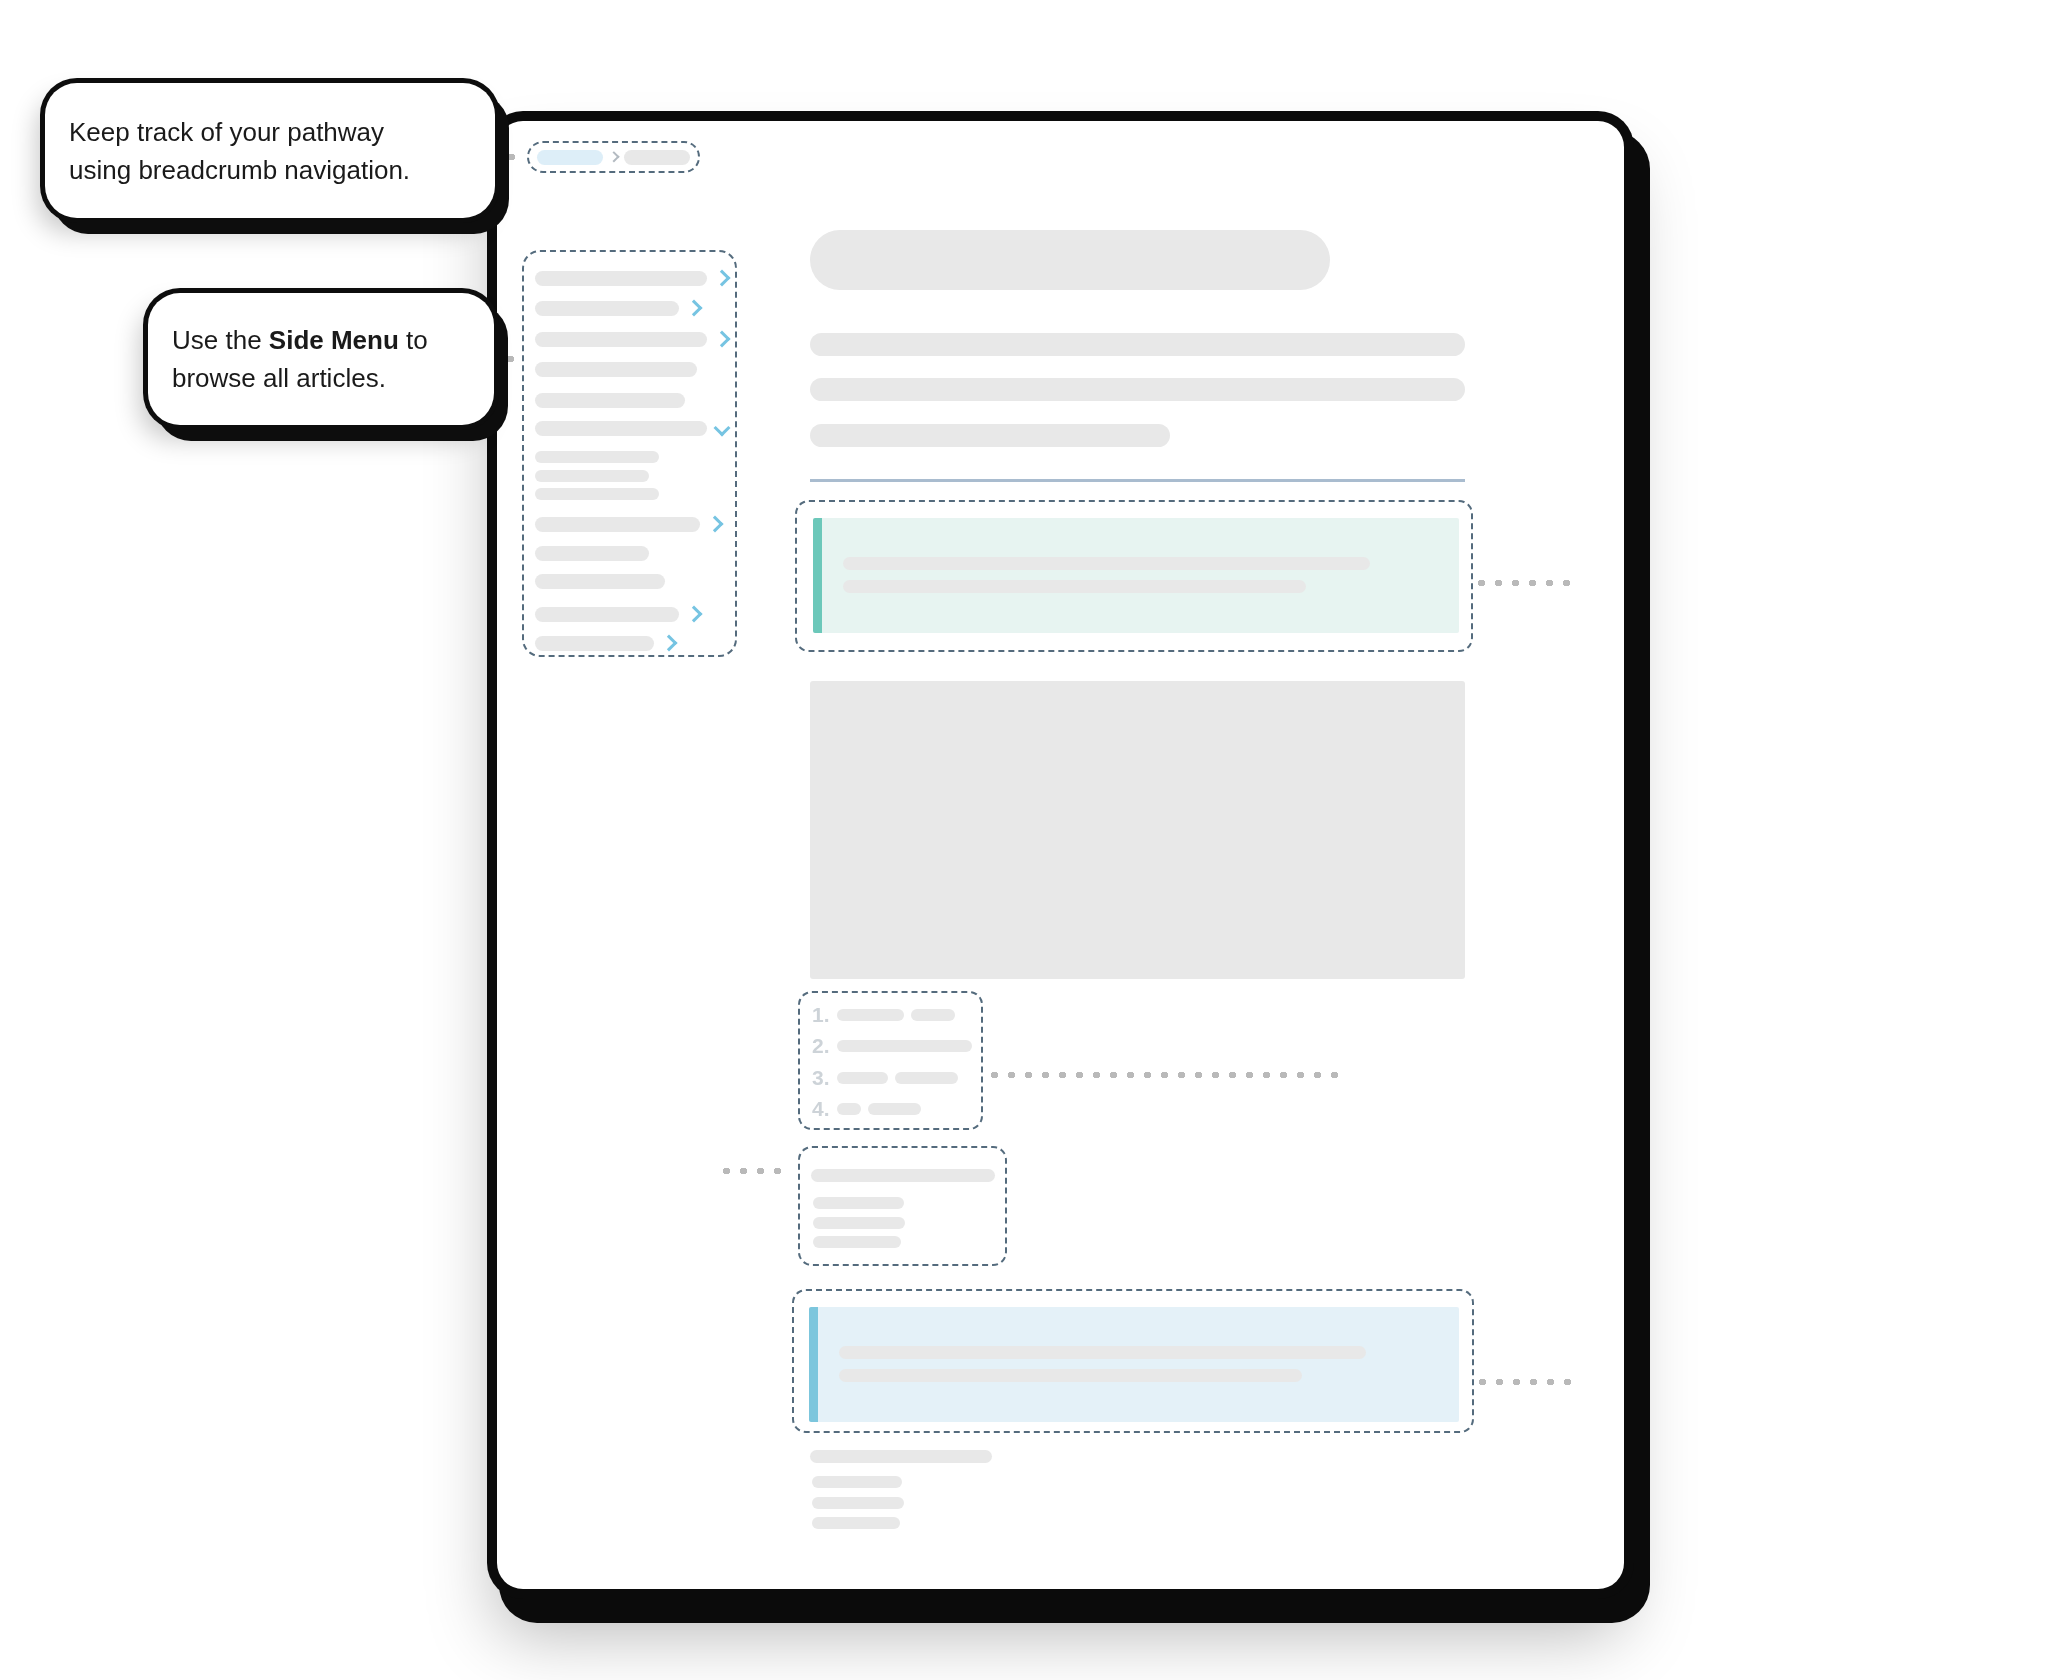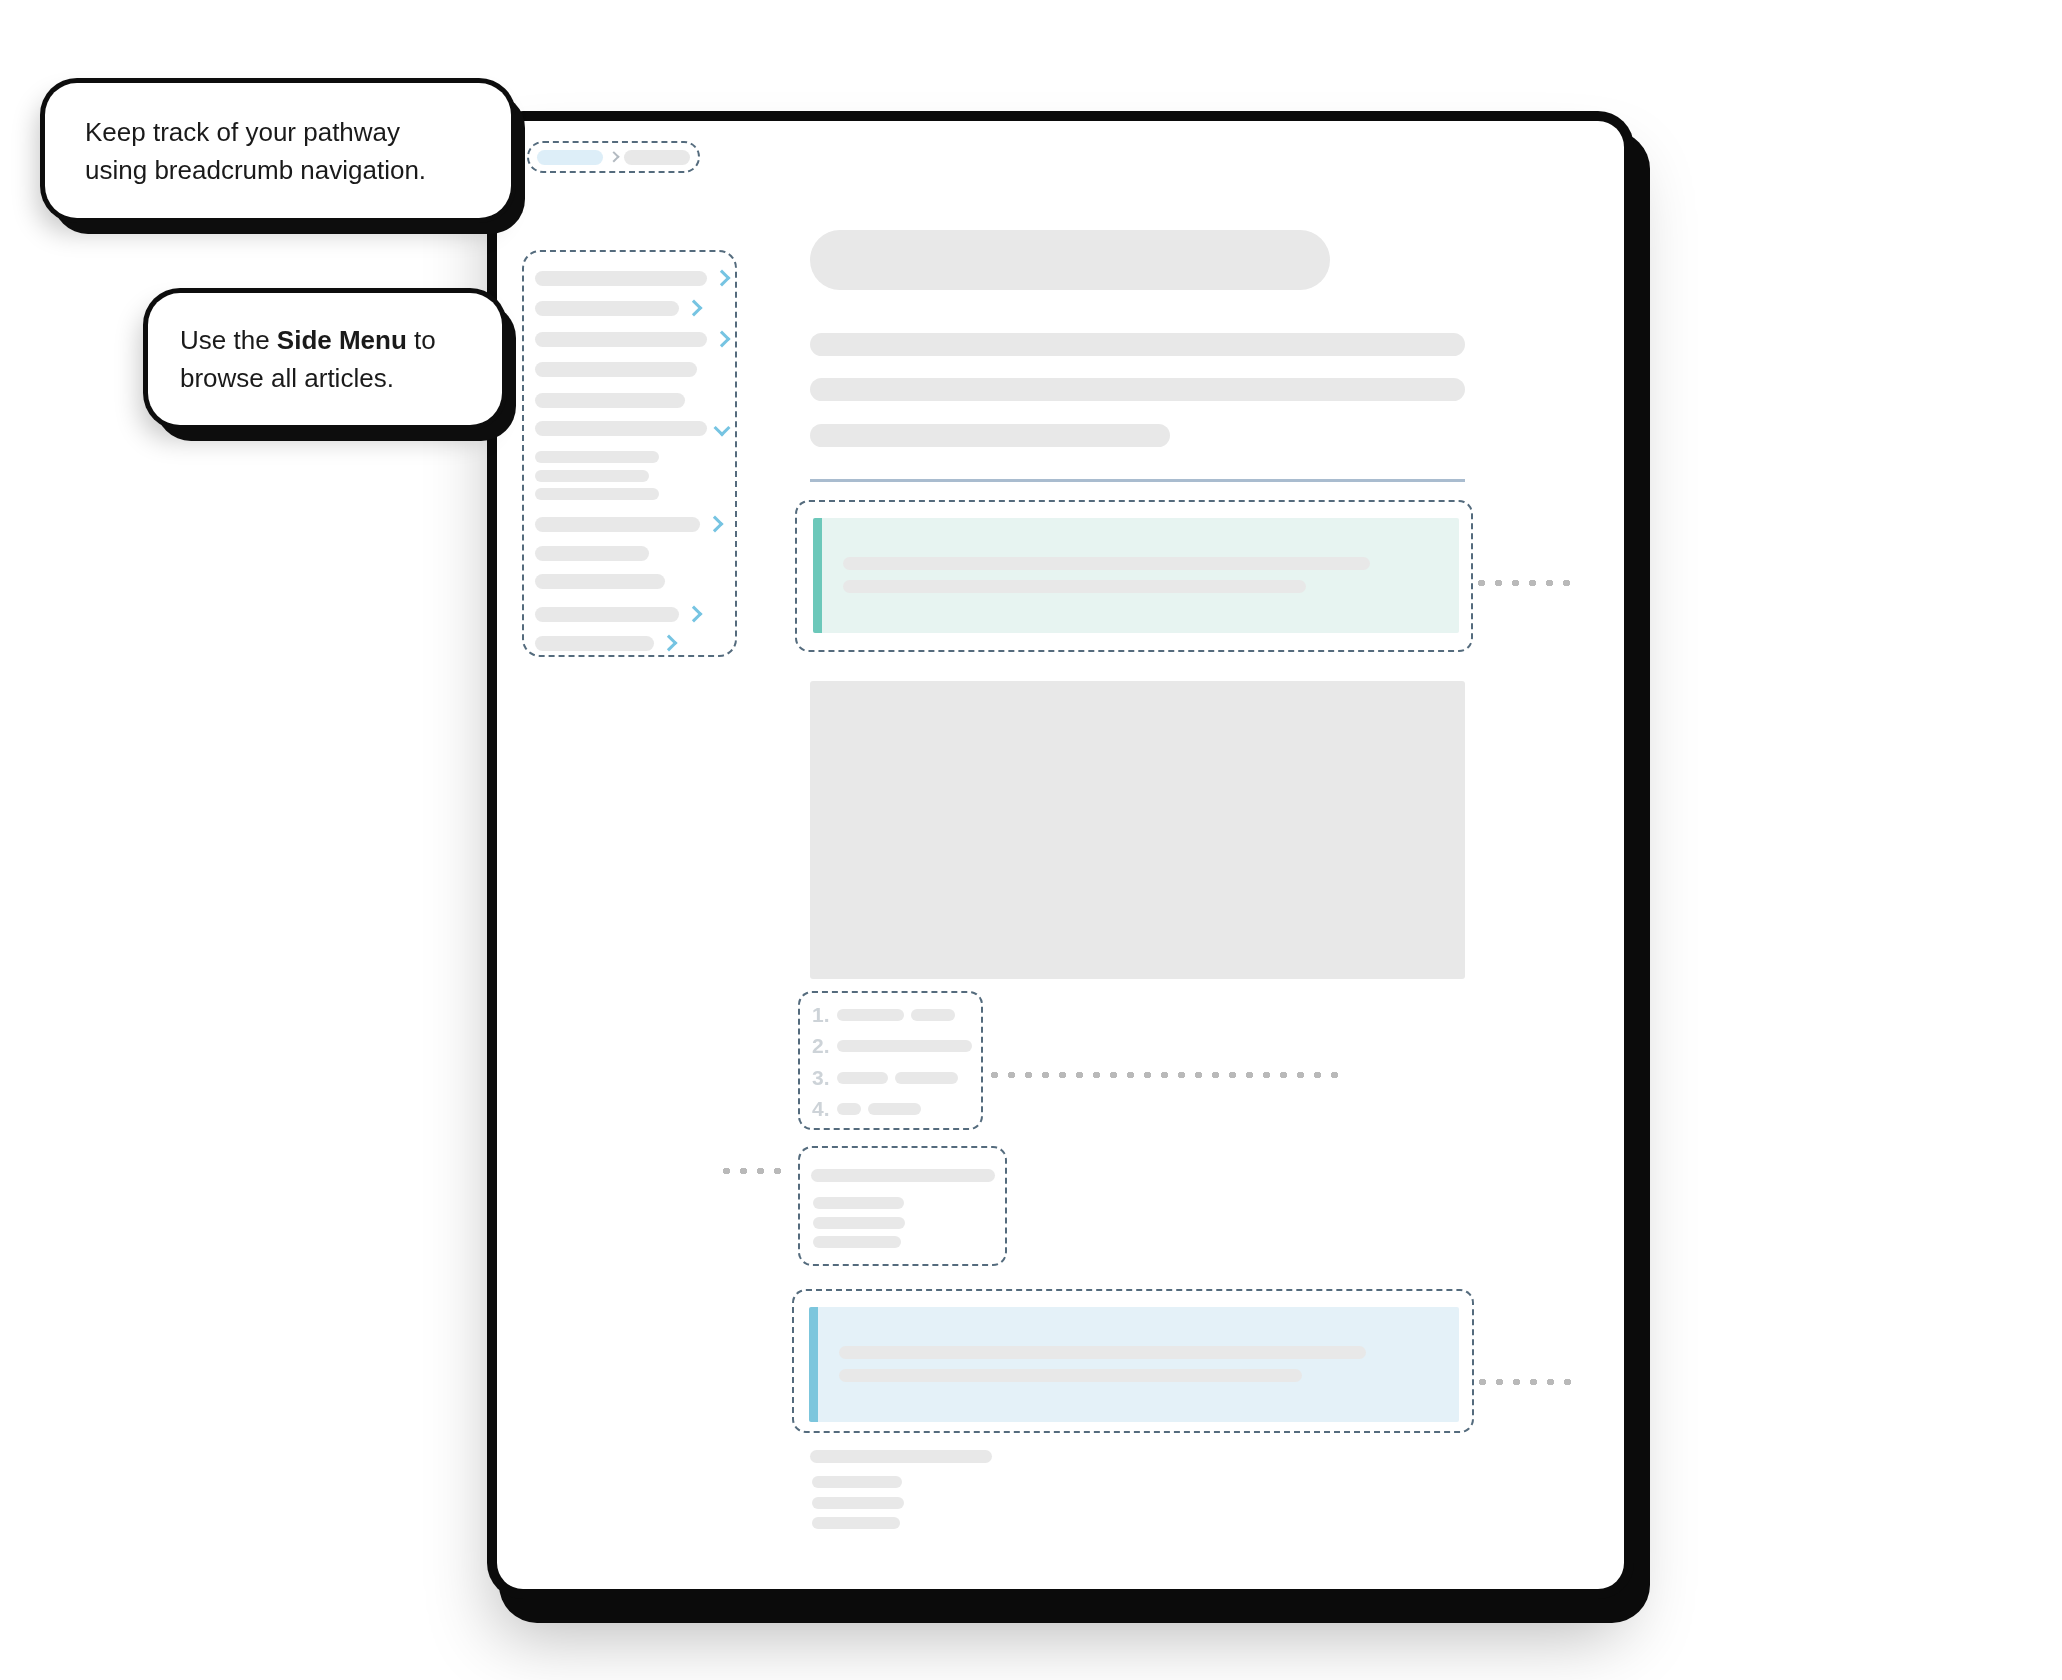--- a/index.html
+++ b/index.html
@@ -175,26 +175,26 @@
         <span class="sk" style="left:21px;top:62px;width:463px;height:13px;"></span>
       </div>
     </div>
 
     <div class="sk" style="left:313px;top:1329px;width:182px;height:13px;"></div>
     <div class="sk" style="left:315px;top:1355px;width:90px;height:12px;"></div>
     <div class="sk" style="left:315px;top:1376px;width:92px;height:12px;"></div>
     <div class="sk" style="left:315px;top:1396px;width:88px;height:12px;"></div>
   </div>
 
-  <div class="callout" style="left:45px;top:83px;width:426px;height:135px;padding-left:40px;">
+  <div class="callout" style="left:45px;top:83px;width:426px;height:135px;padding-left:24px;">
       <div class="cl-line"><span>Keep track of your pathway</span></div>
       <div class="cl-line"><span>using breadcrumb navigation.</span></div>
     </div>
 
-  <div class="callout" style="left:148px;top:293px;width:322px;height:132px;padding-left:32px;">
+  <div class="callout" style="left:148px;top:293px;width:322px;height:132px;padding-left:24px;">
       <div class="cl-line"><span>Use the </span><b>Side Menu</b><span> to</span></div>
       <div class="cl-line"><span>browse all articles.</span></div>
     </div>
 
 
 
 
 </div>
 
 </body></html>

